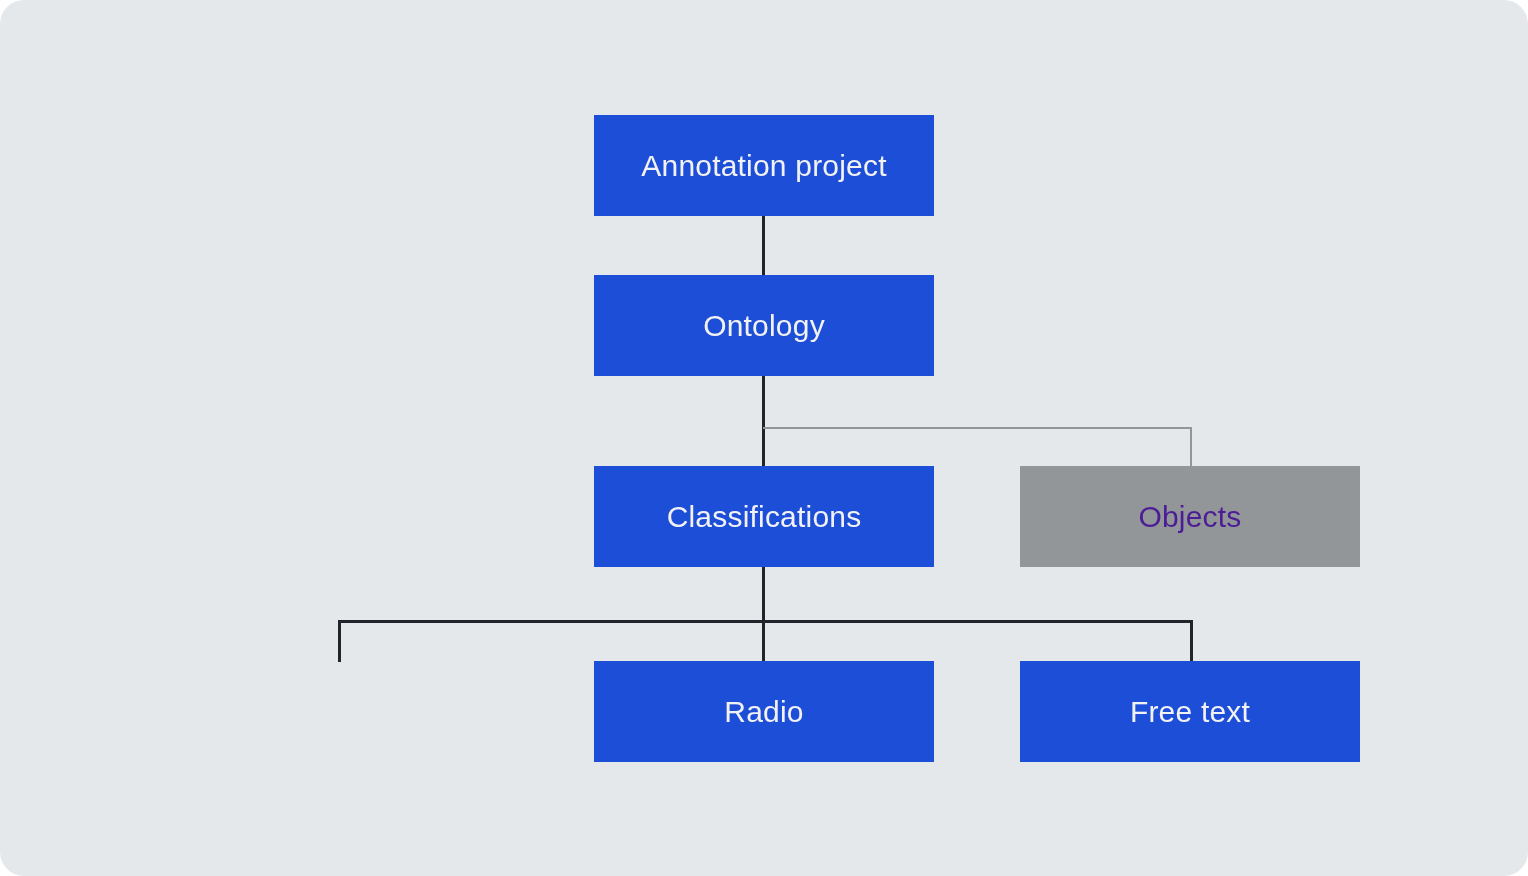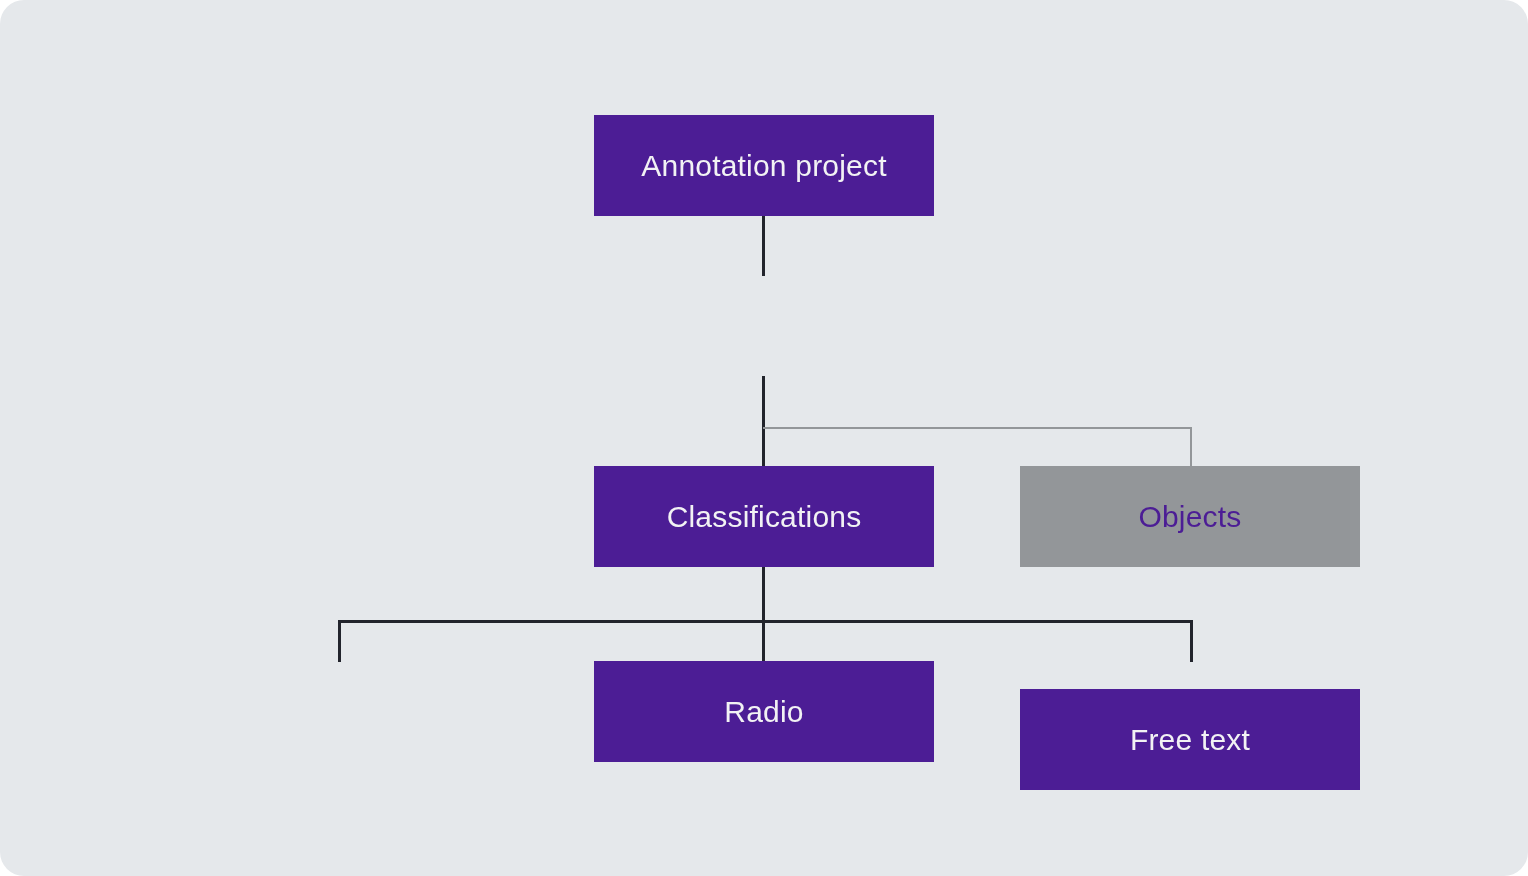--- a/index.html
+++ b/index.html
@@ -20,21 +20,21 @@
     background: #e5e8eb;
     border-radius: 24px;
     overflow: hidden;
   }
   .node {
     position: absolute;
     display: flex;
     align-items: center;
     justify-content: center;
     box-sizing: border-box;
-    background: #4c1d95;
+    background: #1d4ed8;
     color: #f2f2f4;
     font-size: 30px;
     font-weight: 400;
     letter-spacing: 0.2px;
     line-height: 1;
     user-select: none;
   }
   .node.muted {
     background: #939699;
     color: #4c1d95;
@@ -67,31 +67,34 @@
 
   <div class="connector" style="left:338px; top:620px; width:855px; height:3px;"></div>
 
   <div class="connector" style="left:338px; top:620px; width:3px; height:42px;"></div>
   <div class="connector" style="left:1190px; top:620px; width:3px; height:42px;"></div>
 
   <div class="node" style="left:594px; top:115px; width:340px; height:101px;">
     <span class="node-label">Annotation project</span>
   </div>
 
+  <div class="node" style="left:594px; top:275px; width:340px; height:101px;">
+    <span class="node-label">Ontology</span>
+  </div>
 
   <div class="node" style="left:594px; top:466px; width:340px; height:101px;">
     <span class="node-label">Classifications</span>
   </div>
 
   <div class="node muted" style="left:1020px; top:466px; width:340px; height:101px;">
     <span class="node-label">Objects</span>
   </div>
 
 
   <div class="node" style="left:594px; top:661px; width:340px; height:101px;">
     <span class="node-label">Radio</span>
   </div>
 
-  <div class="node" style="left:1020px; top:661px; width:340px; height:101px;margin-top:28px;">
+  <div class="node" style="left:1020px; top:661px; width:340px; height:101px;">
     <span class="node-label">Free text</span>
   </div>
 
 </div>
 
 </body></html>

